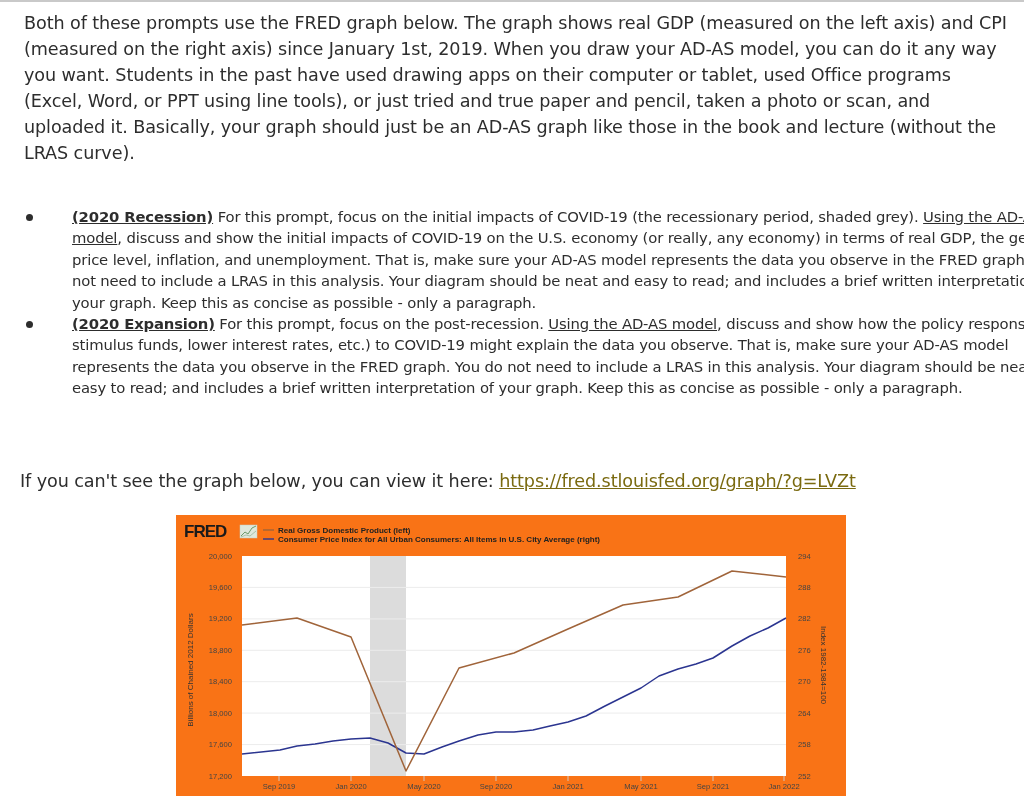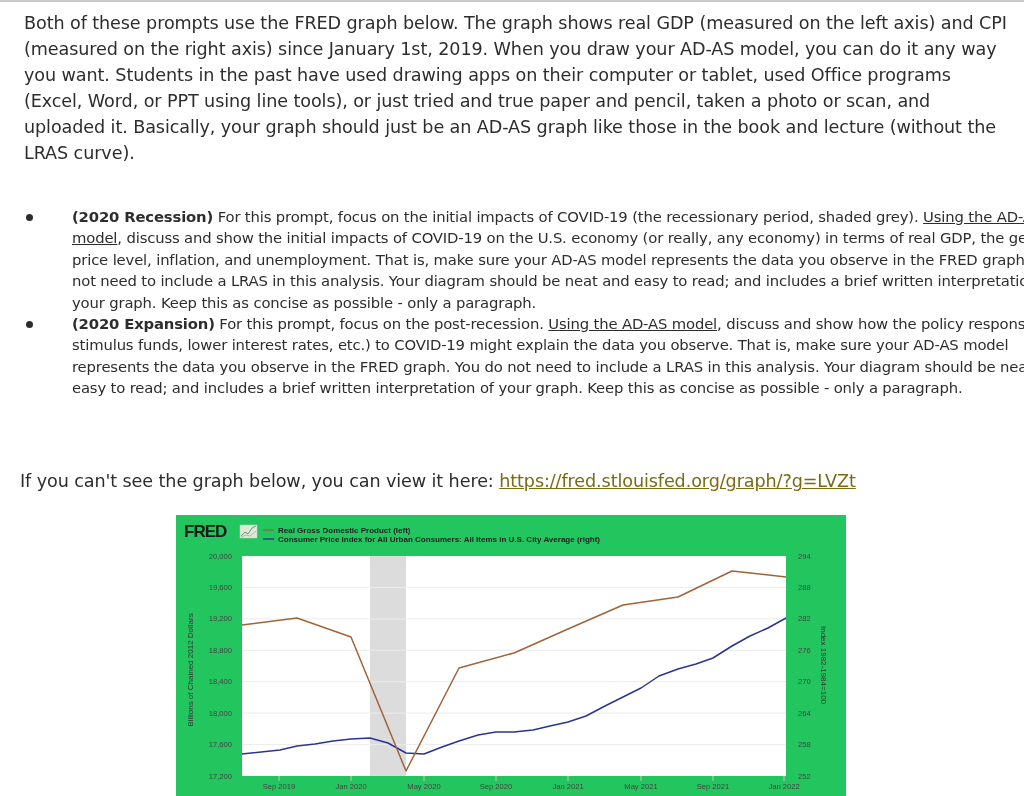--- a/index.html
+++ b/index.html
@@ -19,31 +19,31 @@
     ul.prompts {
       position: absolute; left: 0; top: 206px; width: 1010px;
       margin: 0; padding: 0 0 0 72px; list-style: none;
       font-size: 14.8px; line-height: 21.4px; letter-spacing: -0.15px;
     }
     ul.prompts li { position: relative; margin: 0; }
     ul.prompts li .bullet {
       position: absolute; left: -46px; top: 8px; width: 7px; height: 7px; border-radius: 50%;
       background: #2d2d2d;
     }
-    b { font-weight: bold; }
+    b { font-weight: bold; text-decoration: underline; }
     .ital { }
     .ul { text-decoration: underline; }
     .linkline {
       position: absolute; left: 20px; top: 466px;
       font-size: 17.6px; line-height: 30px; letter-spacing: -0.1px;
     }
     .linkline a { color: #7a6a10; text-decoration: underline; }
     .chartwrap {
       position: absolute; left: 176px; top: 515px; width: 670px; height: 281px;
-      background: #22c55e;
+      background: #f97316;
       overflow: hidden;
     }
     .chartwrap svg { position: absolute; left: 0; top: 0; }
     .tick { font-family: "Liberation Sans", sans-serif; font-size: 7.6px; fill: #444; }
     .legend { font-family: "Liberation Sans", sans-serif; font-size: 8px; font-weight: bold; fill: #222; }
     .axislabel { font-family: "Liberation Sans", sans-serif; font-size: 8px; fill: #333; }
     .fred { font-family: "Liberation Sans", sans-serif; font-size: 17px; font-weight: bold; fill: #1a1a1a; letter-spacing: -1px; }
   </style>
 </head>
 <body>

